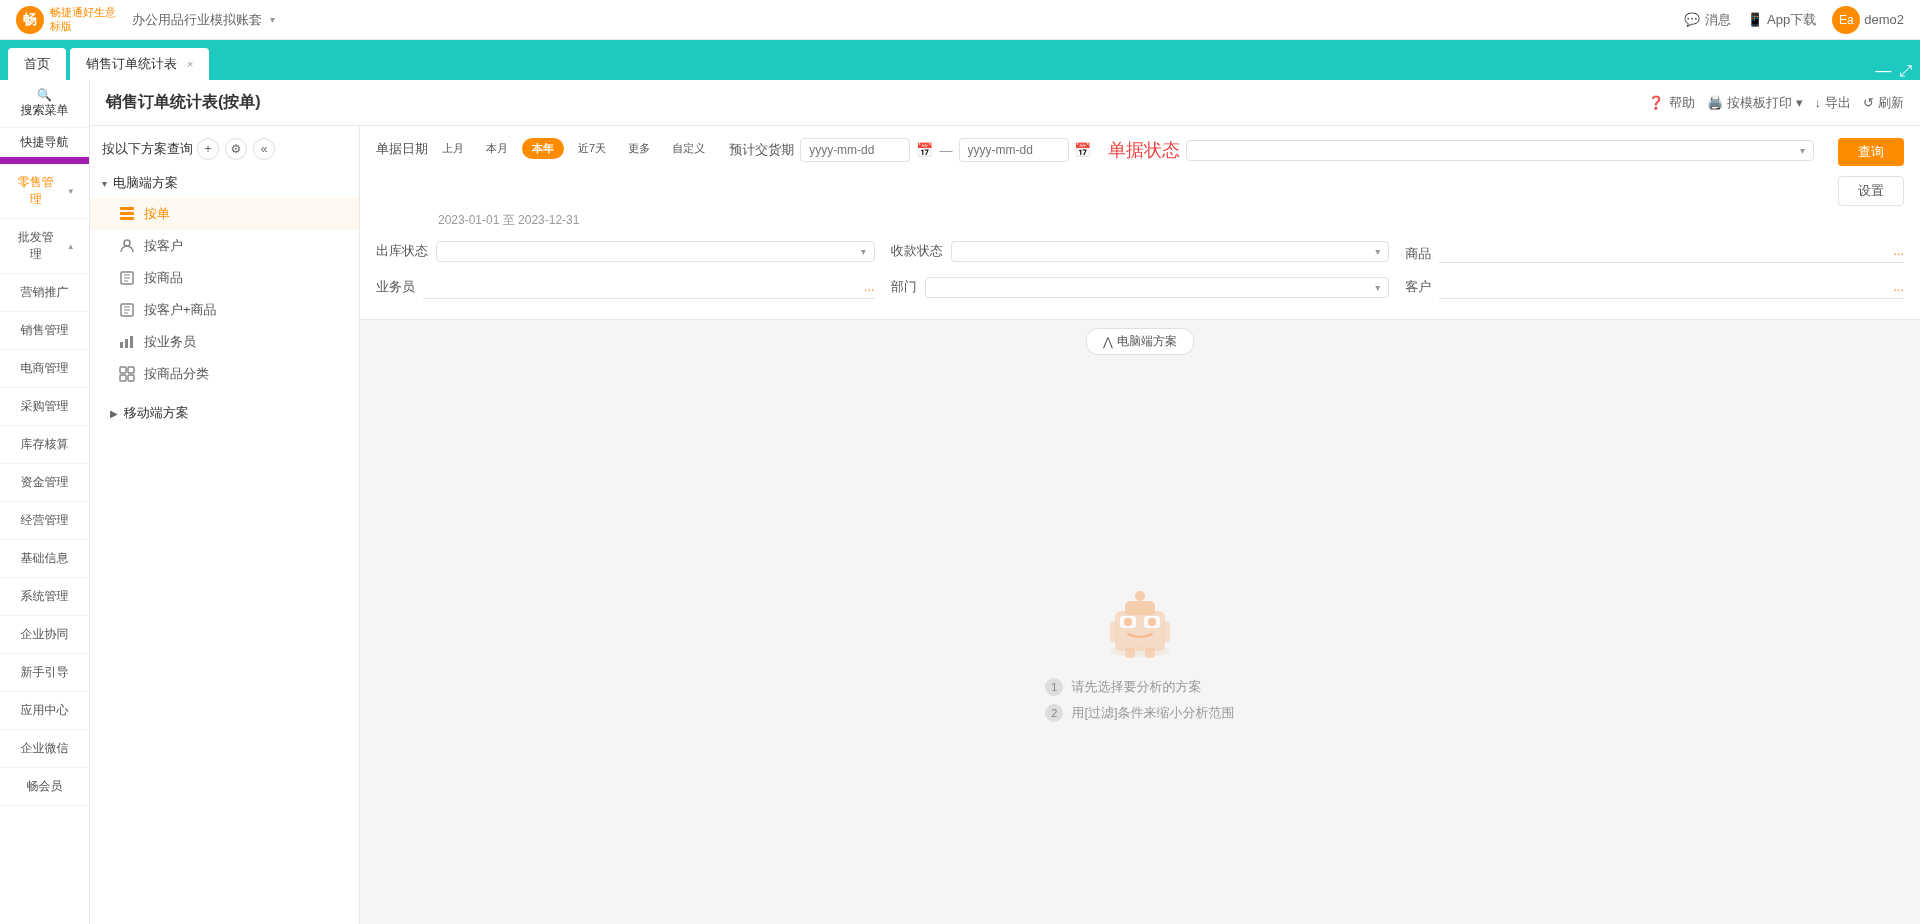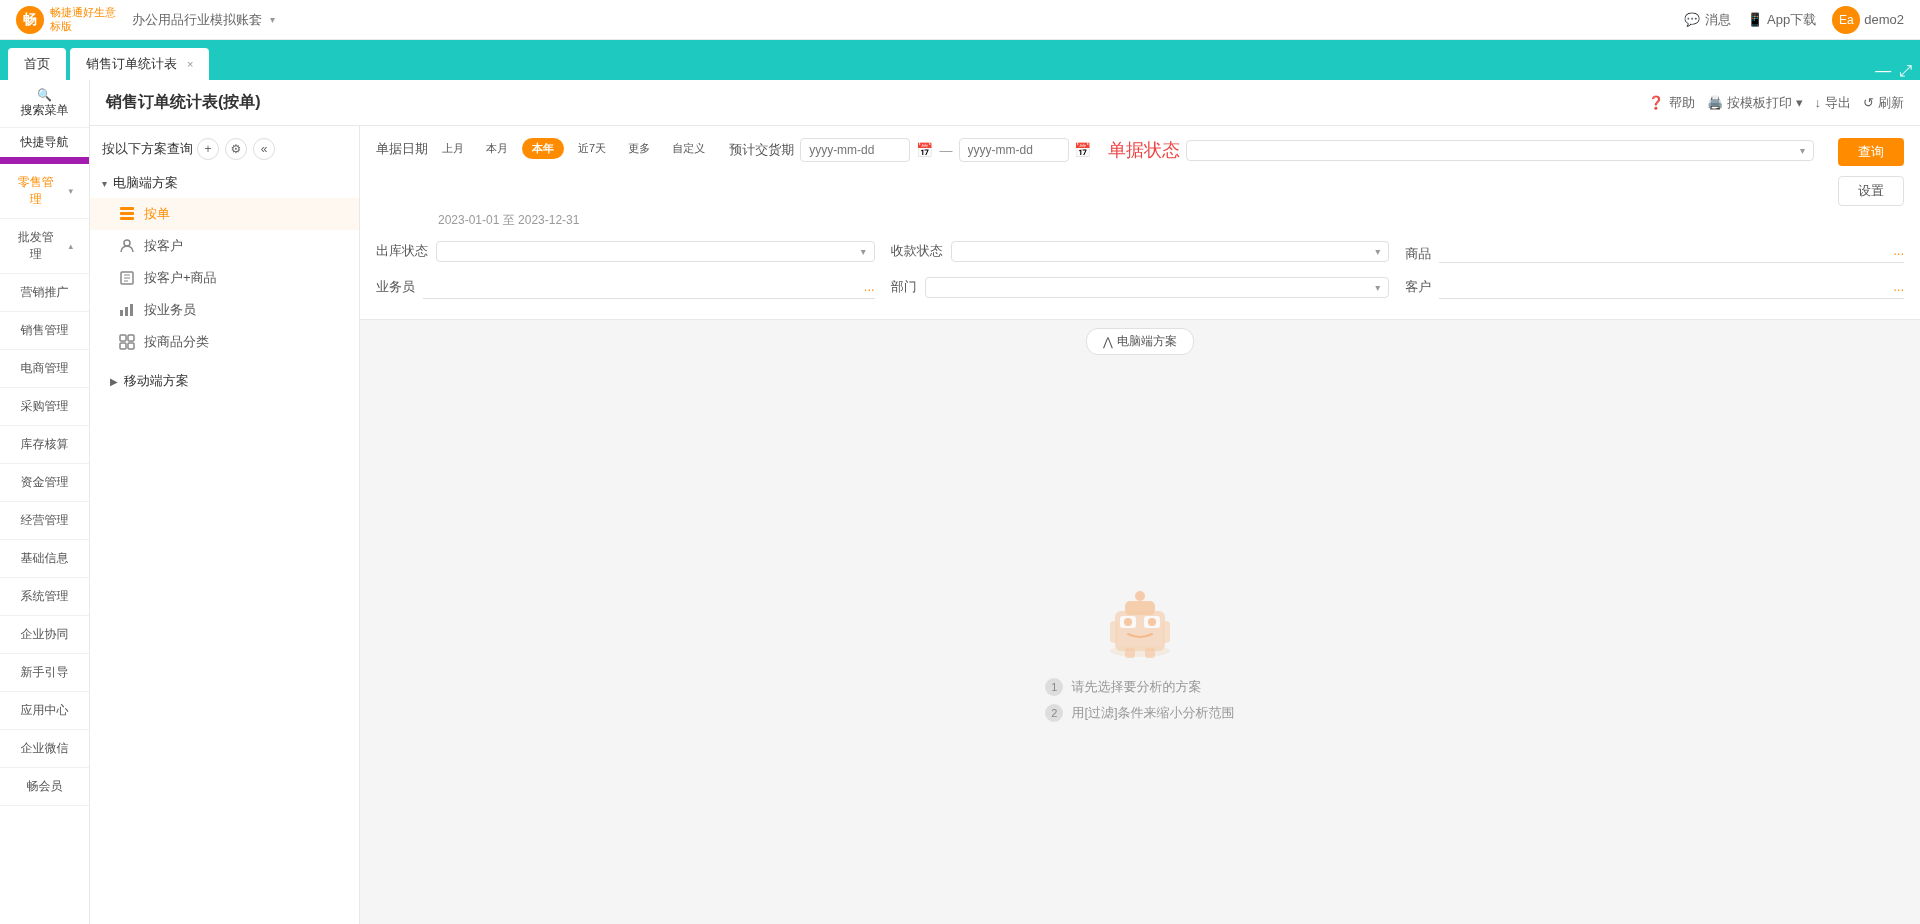--- a/index.html
+++ b/index.html
@@ -253,20 +253,29 @@
           <div class="scheme-item">
             <div class="scheme-item-icon">
               <svg viewBox="0 0 16 16" fill="none">
                   <circle cx="8" cy="5" r="3" stroke="#888" stroke-width="1.5"></circle>
                   <path d="M2 14c0-3.314 2.686-6 6-6s6 2.686 6 6" stroke="#888" stroke-width="1.5"></path>
                 </svg>
             </div>
             <span>按客户</span>
           </div>
 
+          <div class="scheme-item">
+            <div class="scheme-item-icon">
+              <svg viewBox="0 0 16 16" fill="none">
+                  <rect x="2" y="2" width="12" height="12" rx="1" stroke="#888" stroke-width="1.5"></rect>
+                  <path d="M5 8h6M5 5h6M5 11h4" stroke="#888" stroke-width="1.2"></path>
+                </svg>
+            </div>
+            <span>按商品</span>
+          </div>
 
           <div class="scheme-item">
             <div class="scheme-item-icon">
               <svg viewBox="0 0 16 16" fill="none">
                   <rect x="2" y="2" width="12" height="12" rx="1" stroke="#888" stroke-width="1.5"></rect>
                   <path d="M5 8h6M5 5h6M5 11h4" stroke="#888" stroke-width="1.2"></path>
                 </svg>
             </div>
             <span>按客户+商品</span>
           </div>

